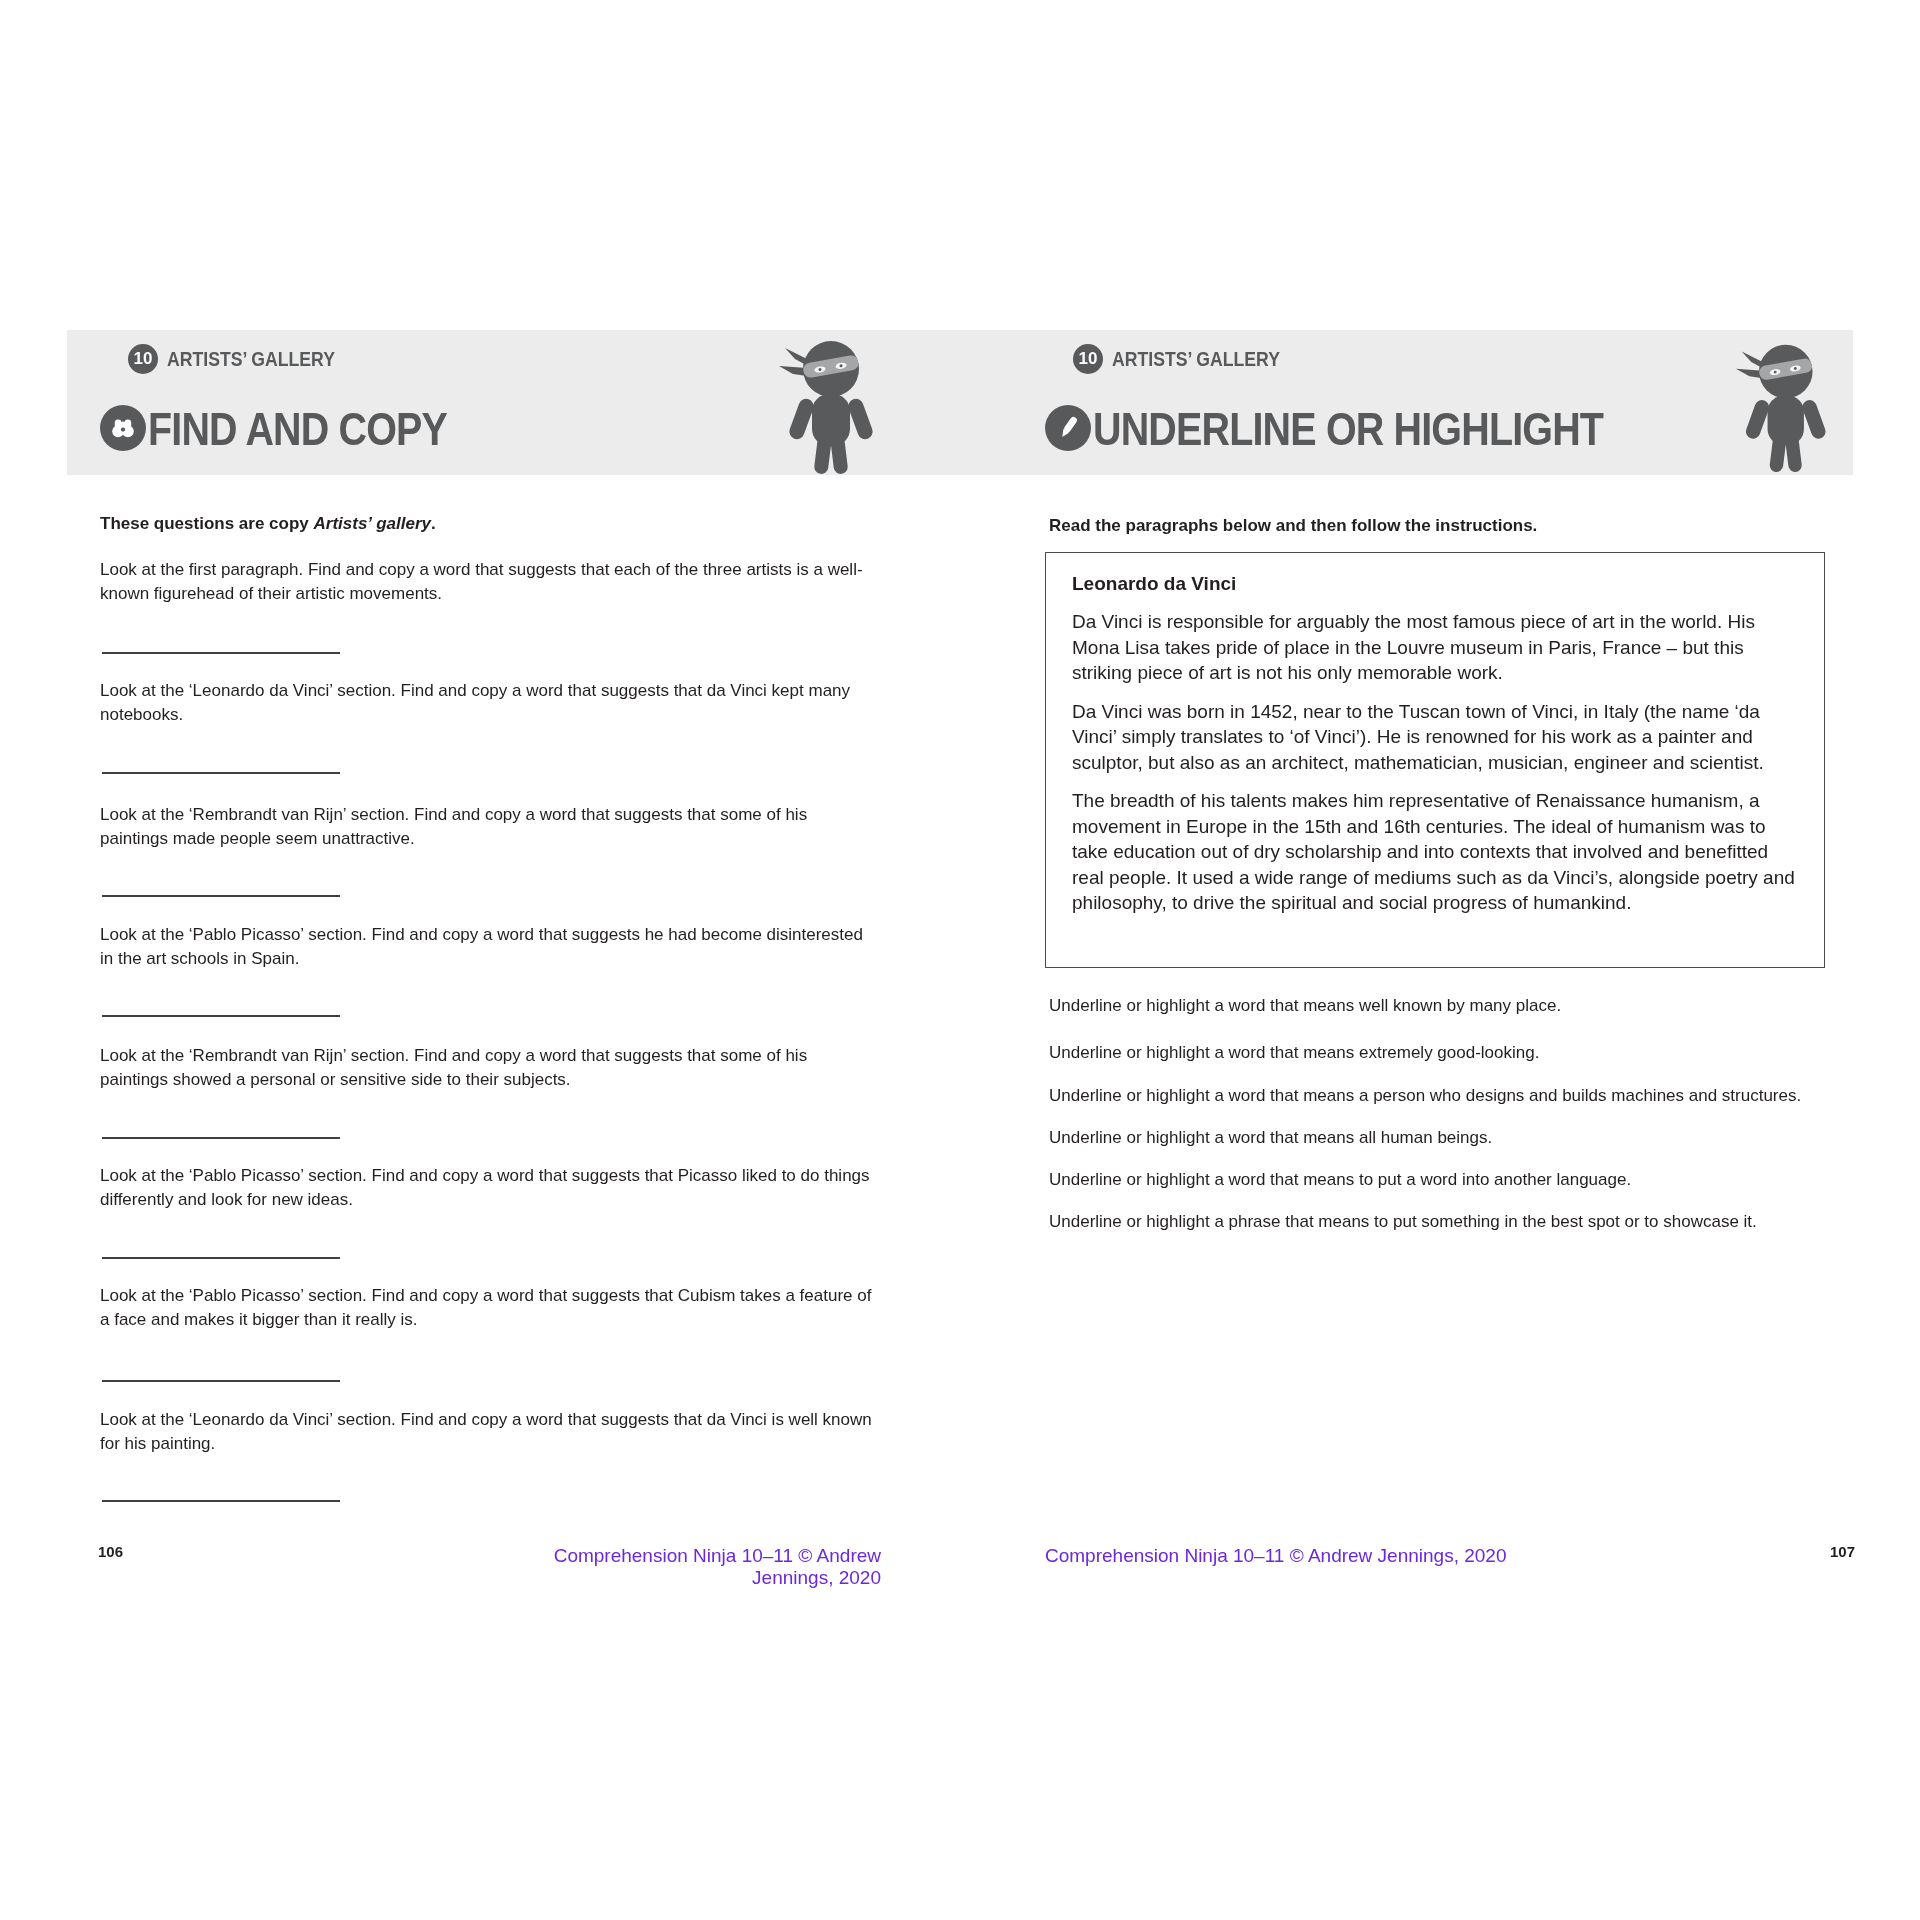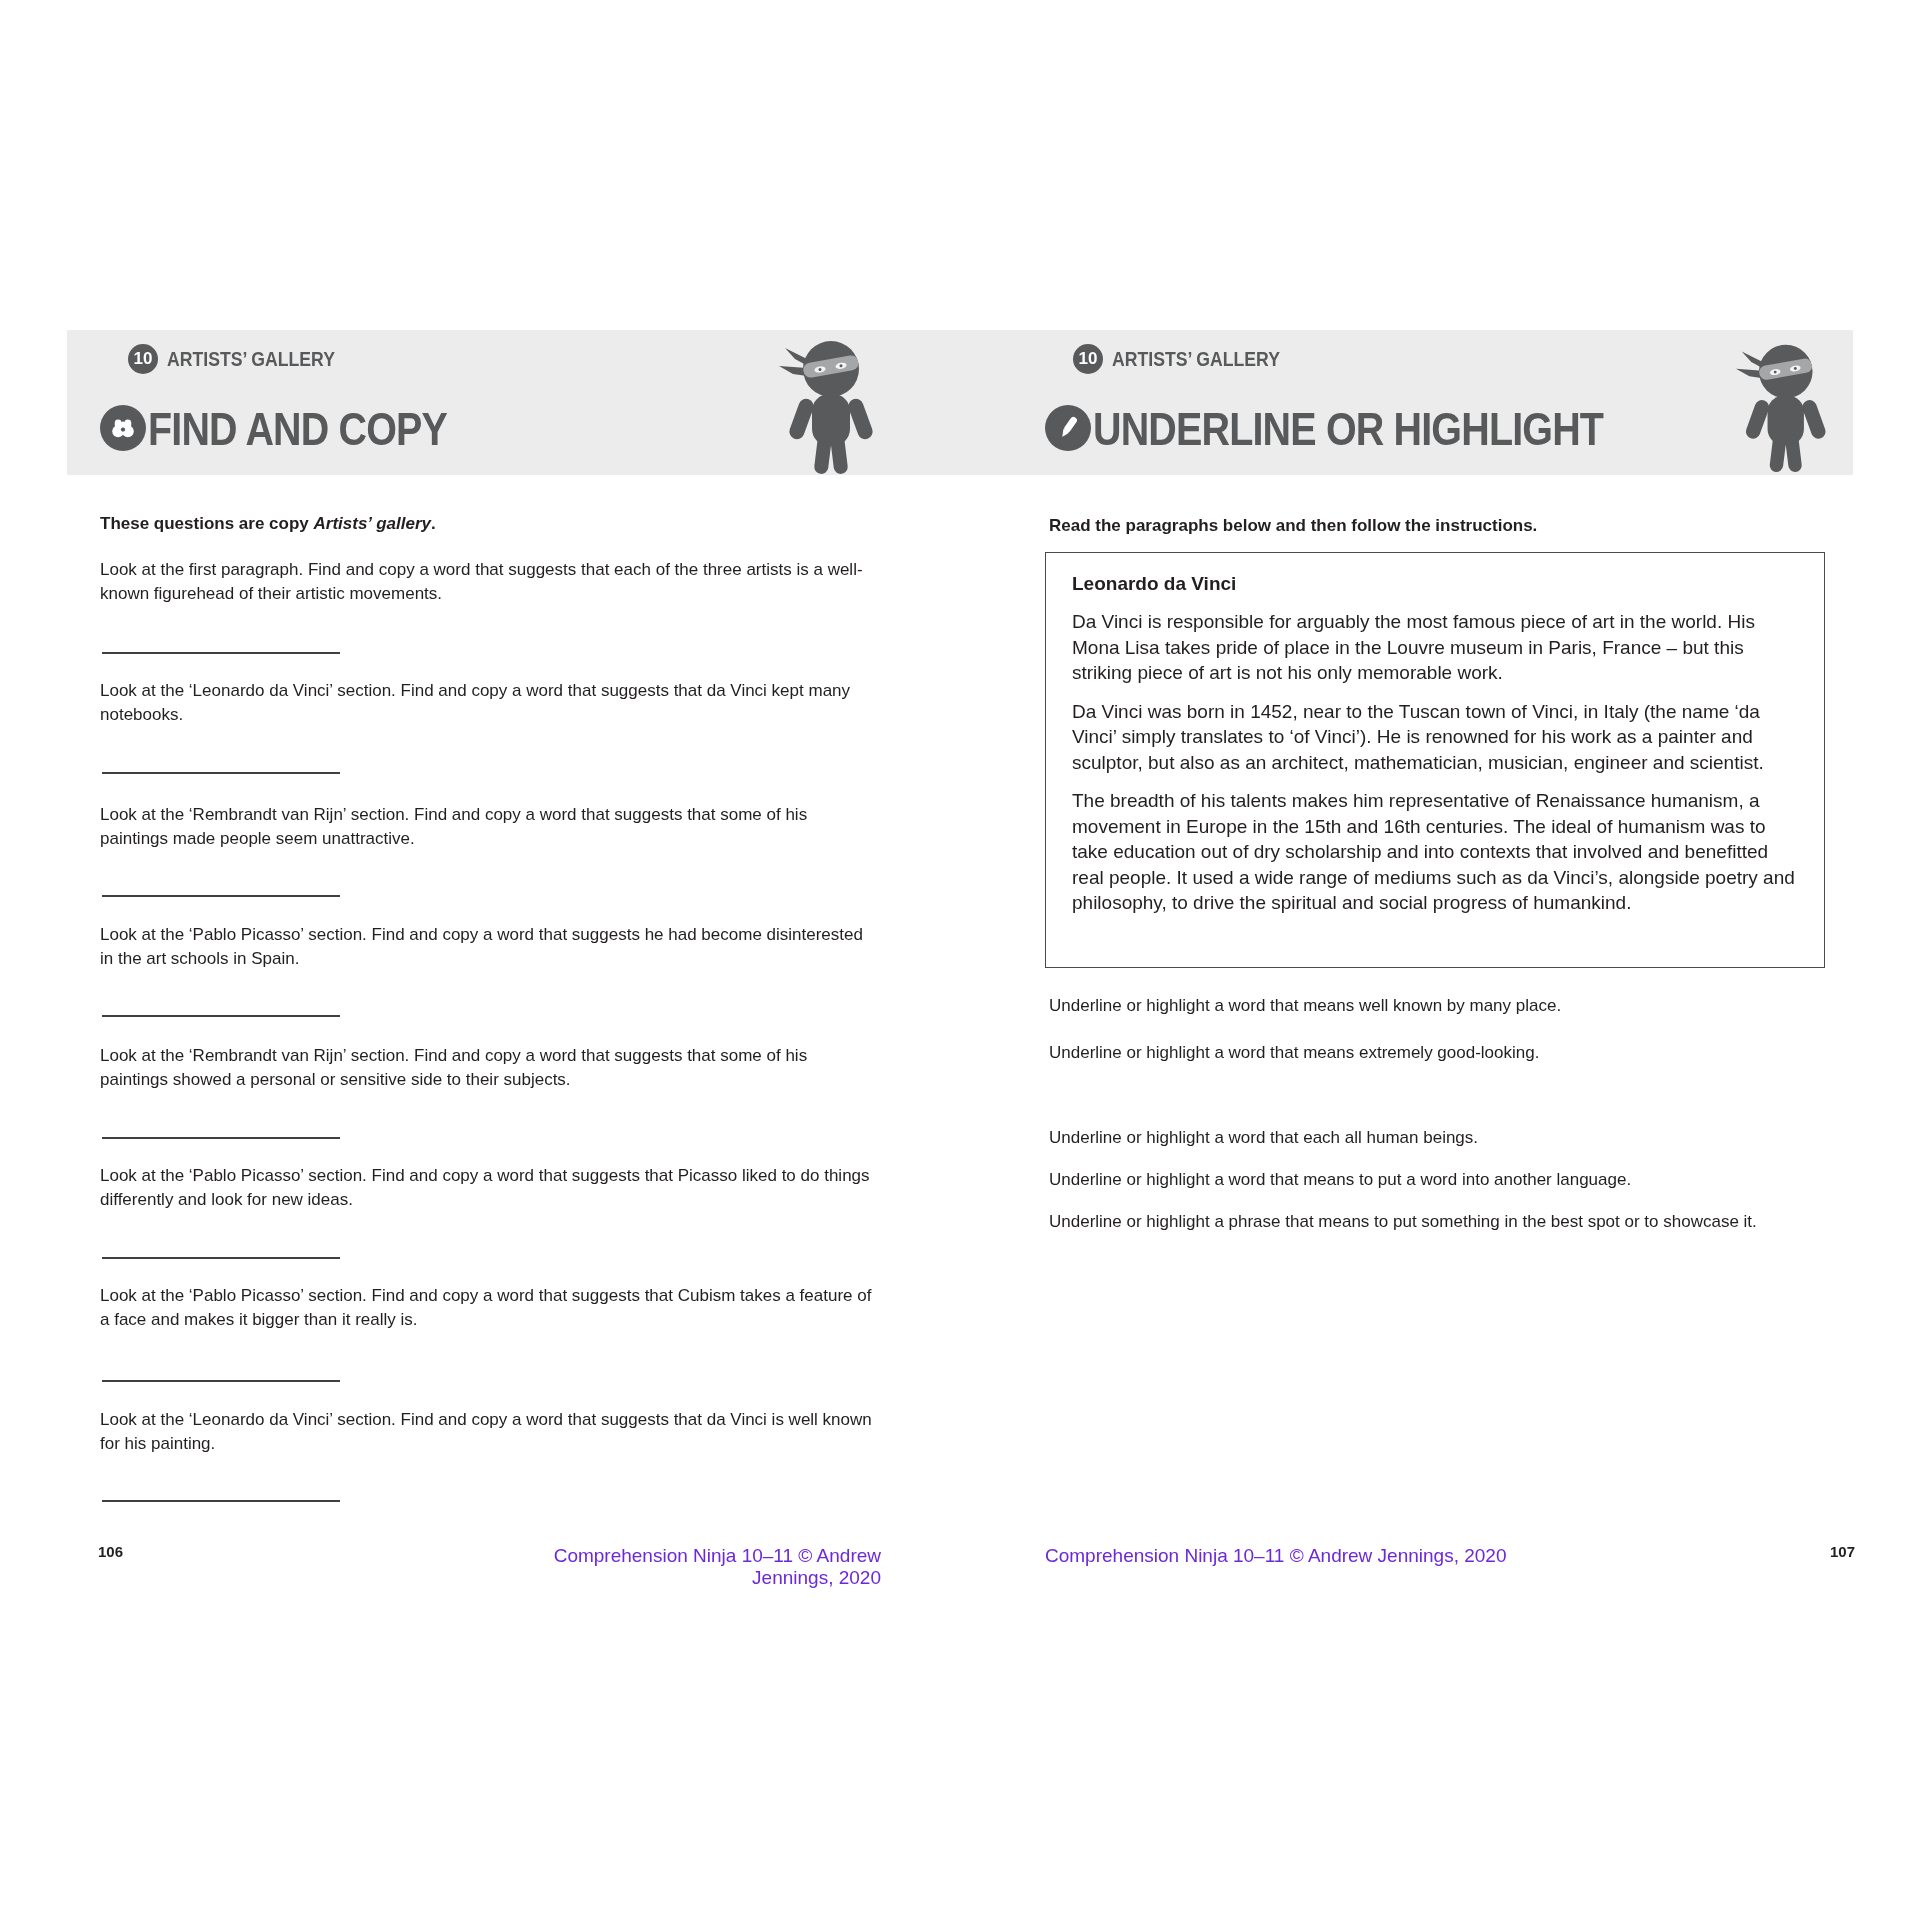--- a/index.html
+++ b/index.html
@@ -145,20 +145,21 @@
 
   <div class="passage-box">
     <p class="passage-h">Leonardo da Vinci</p>
     <p class="passage-p">Da Vinci is responsible for arguably the most famous piece of art in the world. His Mona Lisa takes pride of place in the Louvre museum in Paris, France – but this striking piece of art is not his only memorable work.</p>
     <p class="passage-p">Da Vinci was born in 1452, near to the Tuscan town of Vinci, in Italy (the name ‘da Vinci’ simply translates to ‘of Vinci’). He is renowned for his work as a painter and sculptor, but also as an architect, mathematician, musician, engineer and scientist.</p>
     <p class="passage-p" style="margin-bottom:0;">The breadth of his talents makes him representative of Renaissance humanism, a movement in Europe in the 15th and 16th centuries. The ideal of humanism was to take education out of dry scholarship and into contexts that involved and benefitted real people. It used a wide range of mediums such as da Vinci’s, alongside poetry and philosophy, to drive the spiritual and social progress of humankind.</p>
   </div>
 
   <div class="instr" style="top:995px;">Underline or highlight a word that means well known by many place.</div>
   <div class="instr" style="top:1042px;">Underline or highlight a word that means extremely good-looking.</div>
-  <div class="instr" style="top:1127px;">Underline or highlight a word that each all human beings.</div>
+  <div class="instr" style="top:1085px;">Underline or highlight a word that means a person who designs and builds machines and structures.</div>
+  <div class="instr" style="top:1127px;">Underline or highlight a word that means all human beings.</div>
   <div class="instr" style="top:1169px;">Underline or highlight a word that means to put a word into another language.</div>
   <div class="instr" style="top:1211px;">Underline or highlight a phrase that means to put something in the best spot or to showcase it.</div>
 
   <div class="footer-copy" style="left:1045px;top:1545px;">Comprehension Ninja 10–11 © Andrew Jennings, 2020</div>
   <div class="pagenum" style="left:1700px;top:1543px;width:155px;text-align:right;">107</div>
 
 </div>
 
 </body></html>

